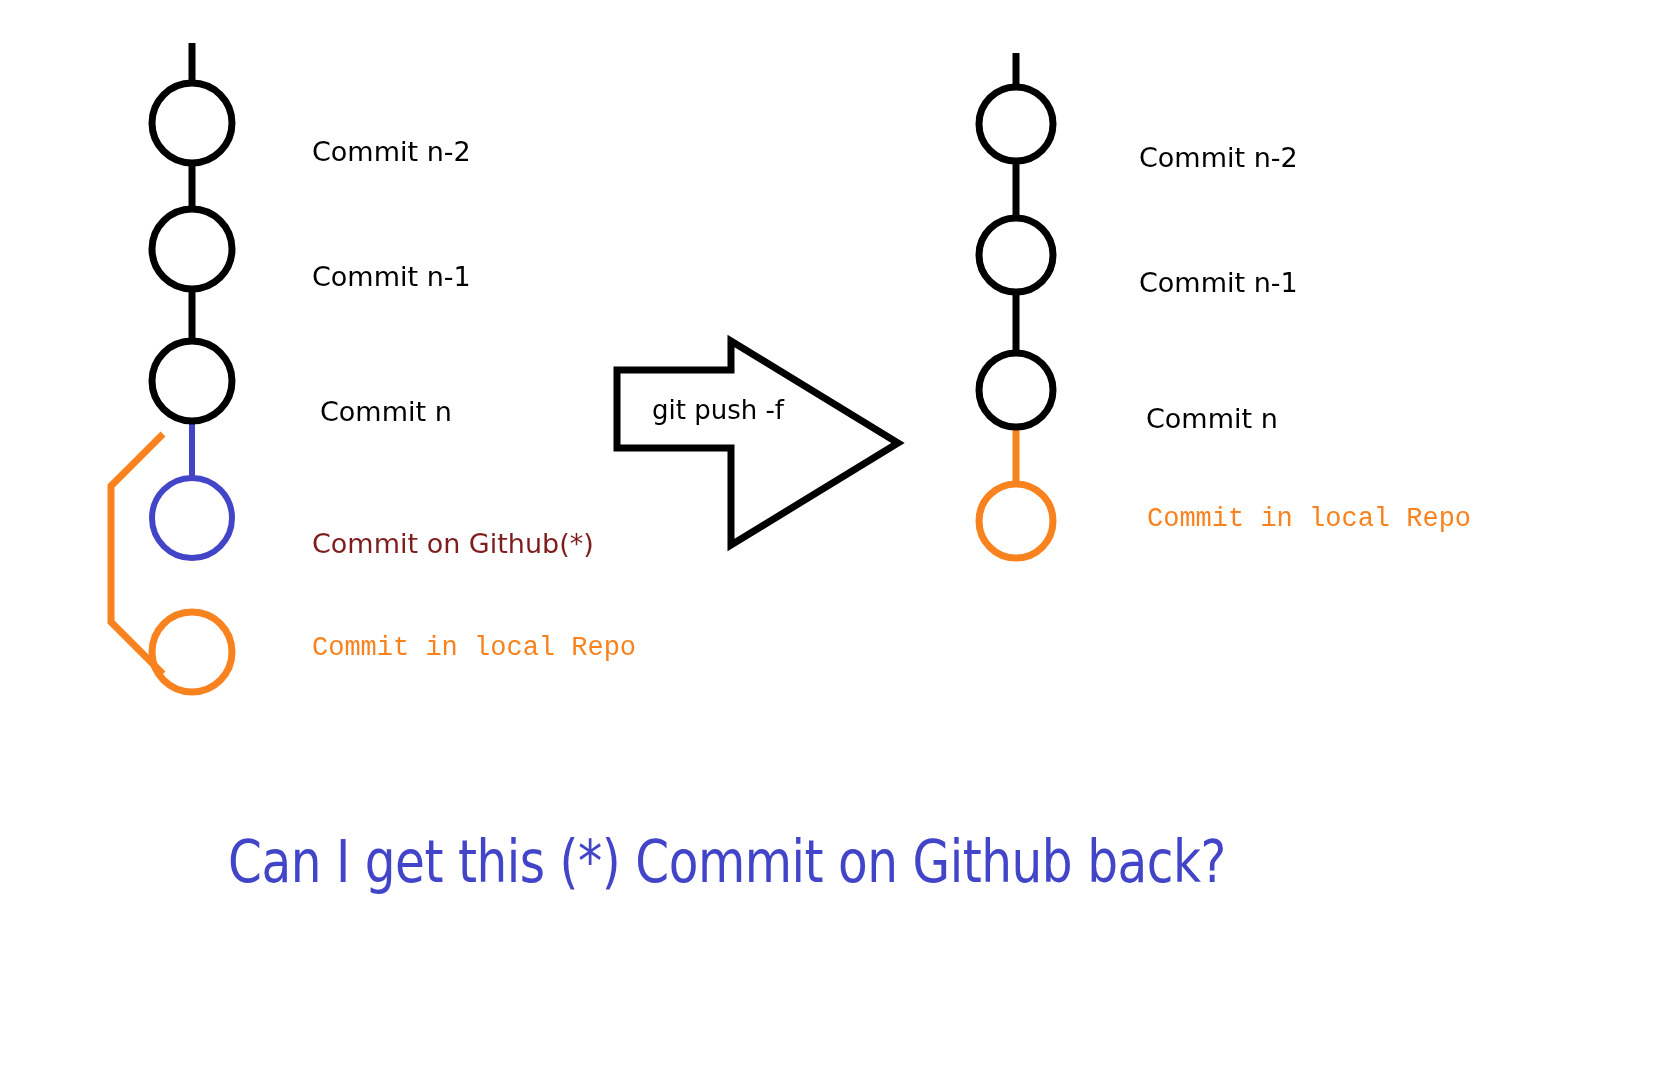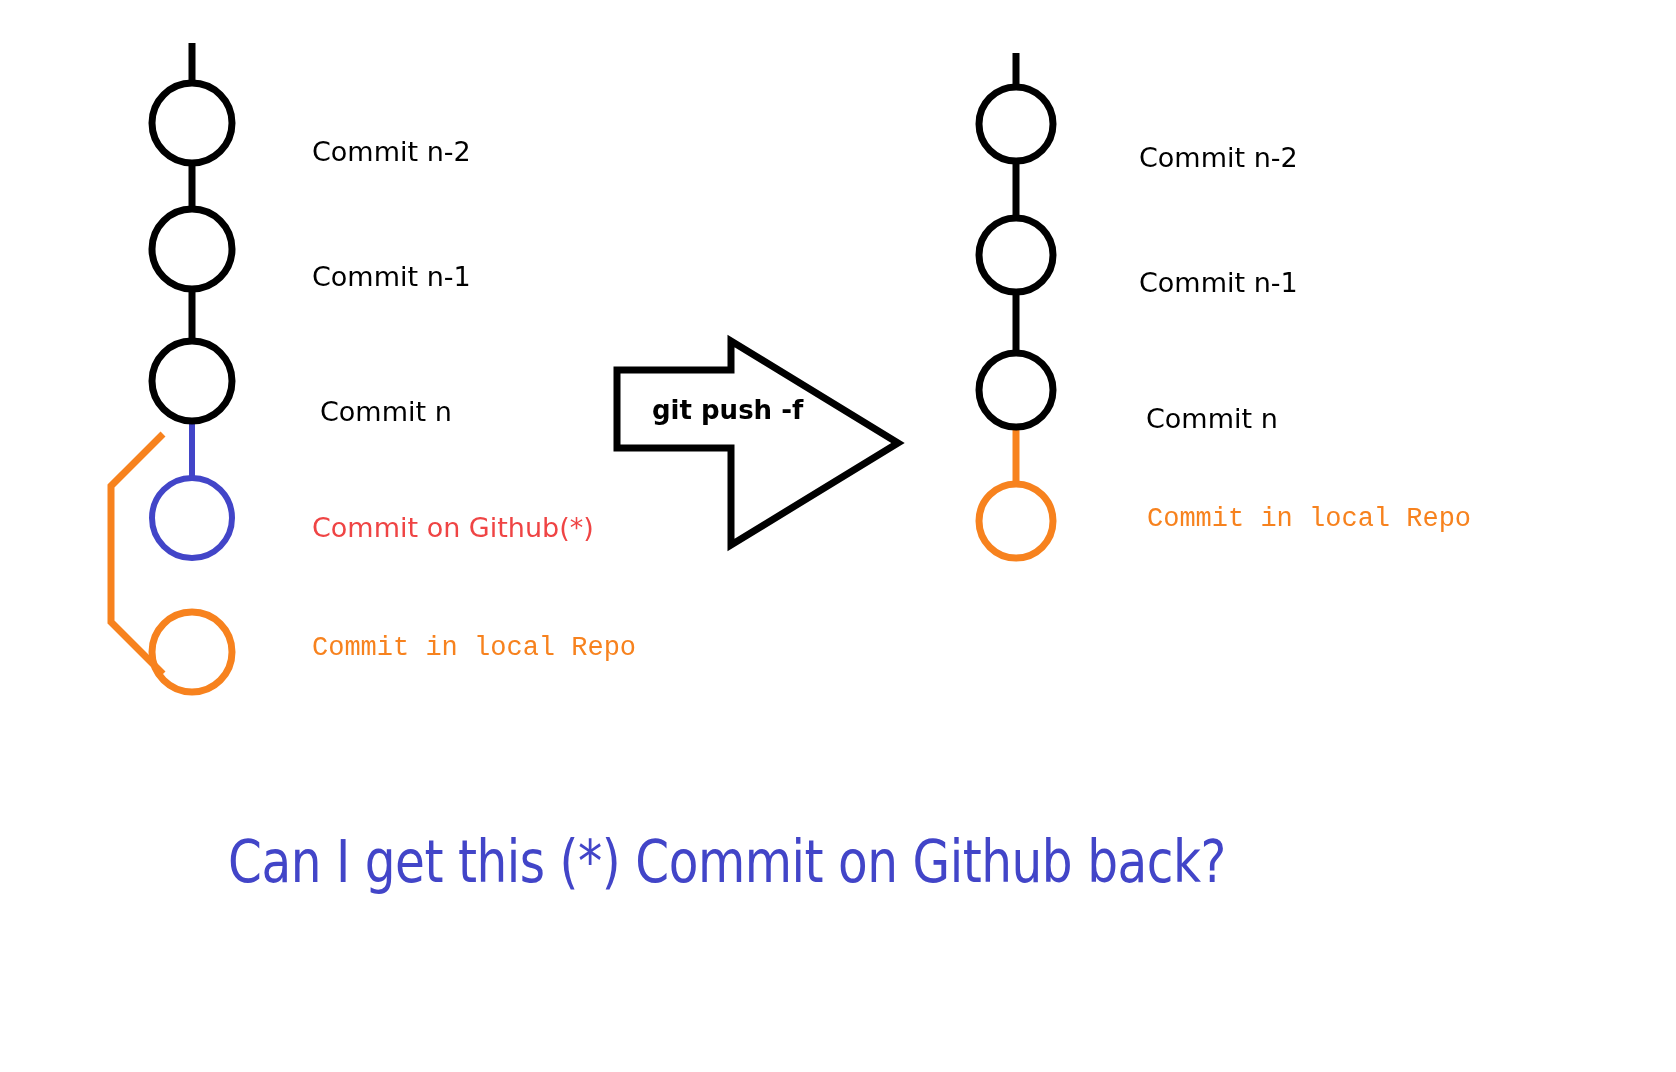--- a/index.html
+++ b/index.html
@@ -35,21 +35,21 @@
     stroke-linecap: butt;
   }
   .label {
     position: absolute;
     white-space: nowrap;
     font-family: "DejaVu Sans", "Liberation Sans", sans-serif;
     font-size: 27px;
     line-height: 1;
     color: #000000;
   }
-  .label-blue { color: #ef4444; }
+  .label-blue { color: #7f1d1d; margin-top: 16px; }
   .label-orange { color: #f7821e; font-family: Liberation Mono, monospace; }
   .arrow-text {
     position: absolute;
     white-space: nowrap;
     font-family: "DejaVu Sans", "Liberation Sans", sans-serif;
     font-size: 26px;
     color: #000000;
   }
   .question {
     position: absolute;
@@ -113,21 +113,21 @@
   <div class="label" style="left:312px; top:138px;">Commit n-2</div>
 
   <div class="label" style="left:312px; top:263px;">Commit n-1</div>
 
   <div class="label" style="left:320px; top:398px;">Commit n</div>
 
   <div class="label label-blue" style="left:312px; top:514px;">Commit on Github(*)</div>
 
   <div class="label label-orange" style="left:312px; top:635px;">Commit in local Repo</div>
 
-  <div class="arrow-text" style="left:652px; top:395px;font-weight:bold;">git push -f</div>
+  <div class="arrow-text" style="left:652px; top:395px;">git push -f</div>
 
   <div class="label" style="left:1139px; top:144px;">Commit n-2</div>
 
   <div class="label" style="left:1139px; top:269px;">Commit n-1</div>
 
   <div class="label" style="left:1146px; top:405px;">Commit n</div>
 
   <div class="label label-orange" style="left:1147px; top:506px;">Commit in local Repo</div>
 
   <div class="question" style="left:228px; top:828px;">Can I get this (*) Commit on Github back?</div>

